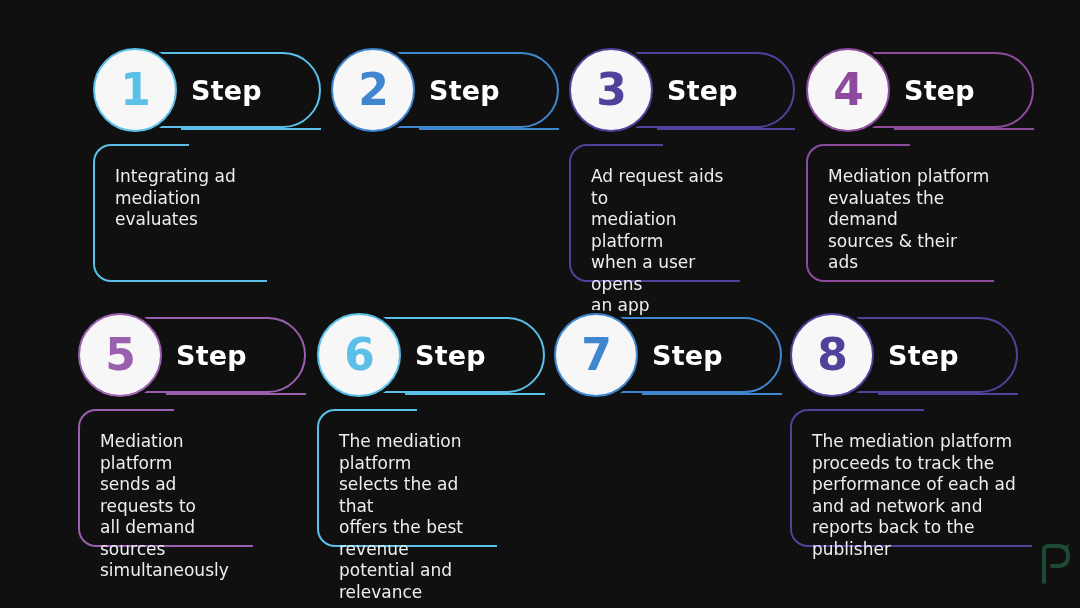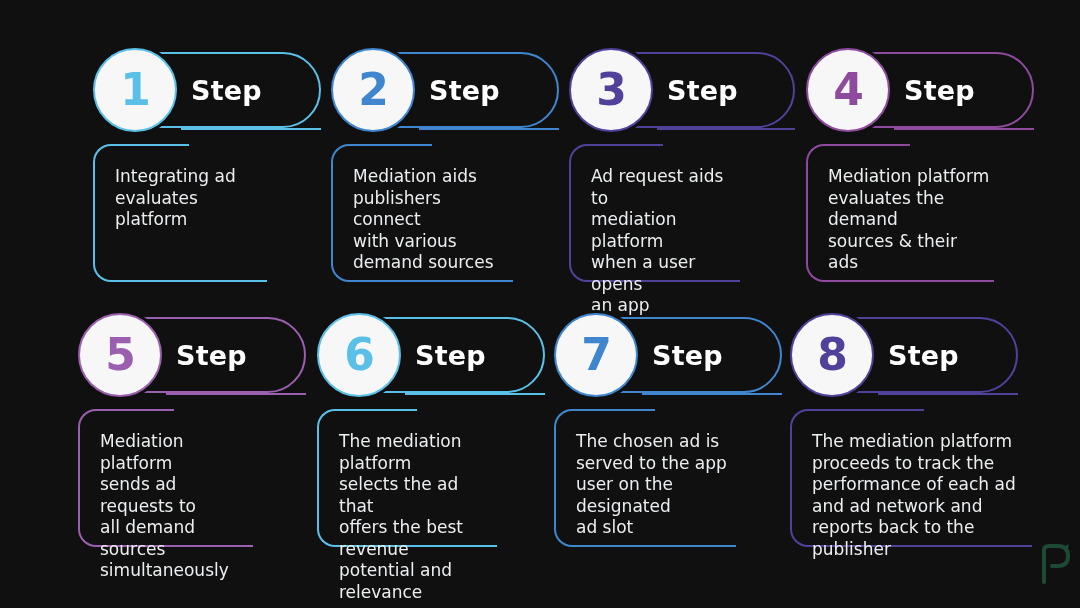--- a/index.html
+++ b/index.html
@@ -165,44 +165,33 @@
       <div class="pill-label">Step</div>
     </div>
 
     <div class="card" style="width:181px;height:138px">
       <div class="card-borders">
         <div class="card-frame"></div>
         <div class="mask-top" style="width:85px"></div>
         <div class="mask-bottom" style="width:7px"></div>
       </div>
       <div class="card-text">Integrating ad
-evaluates platform</div>
+mediation evaluates</div>
     </div>
   </div>
       <div class="step" style="left: 331px; top: 52px; --accent: #3f86cf;">
     <div class="pill-wrap">
       <div class="pill" style="width:218px"></div>
       <div class="pill-underline" style="width:140px"></div>
       <div class="circle">
         <span class="circle-num">2</span>
       </div>
       <div class="pill-label">Step</div>
     </div>
 
-    <div class="card" style="width:190px;height:138px">
-      <div class="card-borders">
-        <div class="card-frame"></div>
-        <div class="mask-top" style="width:89px"></div>
-        <div class="mask-bottom" style="width:8px"></div>
-      </div>
-      <div class="card-text">Mediation aids
-publishers connect
-with various
-demand sources</div>
-    </div>
   </div>
       <div class="step" style="left: 569px; top: 52px; --accent: #52419b;">
     <div class="pill-wrap">
       <div class="pill" style="width:216px"></div>
       <div class="pill-underline" style="width:138px"></div>
       <div class="circle">
         <span class="circle-num">3</span>
       </div>
       <div class="pill-label">Step</div>
     </div>
@@ -287,31 +276,20 @@
       <div class="step" style="left: 554px; top: 317px; --accent: #3f86cf;">
     <div class="pill-wrap">
       <div class="pill" style="width:218px"></div>
       <div class="pill-underline" style="width:140px"></div>
       <div class="circle">
         <span class="circle-num">7</span>
       </div>
       <div class="pill-label">Step</div>
     </div>
 
-    <div class="card" style="width:190px;height:138px">
-      <div class="card-borders">
-        <div class="card-frame"></div>
-        <div class="mask-top" style="width:89px"></div>
-        <div class="mask-bottom" style="width:8px"></div>
-      </div>
-      <div class="card-text">The chosen ad is
-served to the app
-user on the designated
-ad slot</div>
-    </div>
   </div>
       <div class="step" style="left: 790px; top: 317px; --accent: #52419b;">
     <div class="pill-wrap">
       <div class="pill" style="width:218px"></div>
       <div class="pill-underline" style="width:140px"></div>
       <div class="circle">
         <span class="circle-num">8</span>
       </div>
       <div class="pill-label">Step</div>
     </div>

